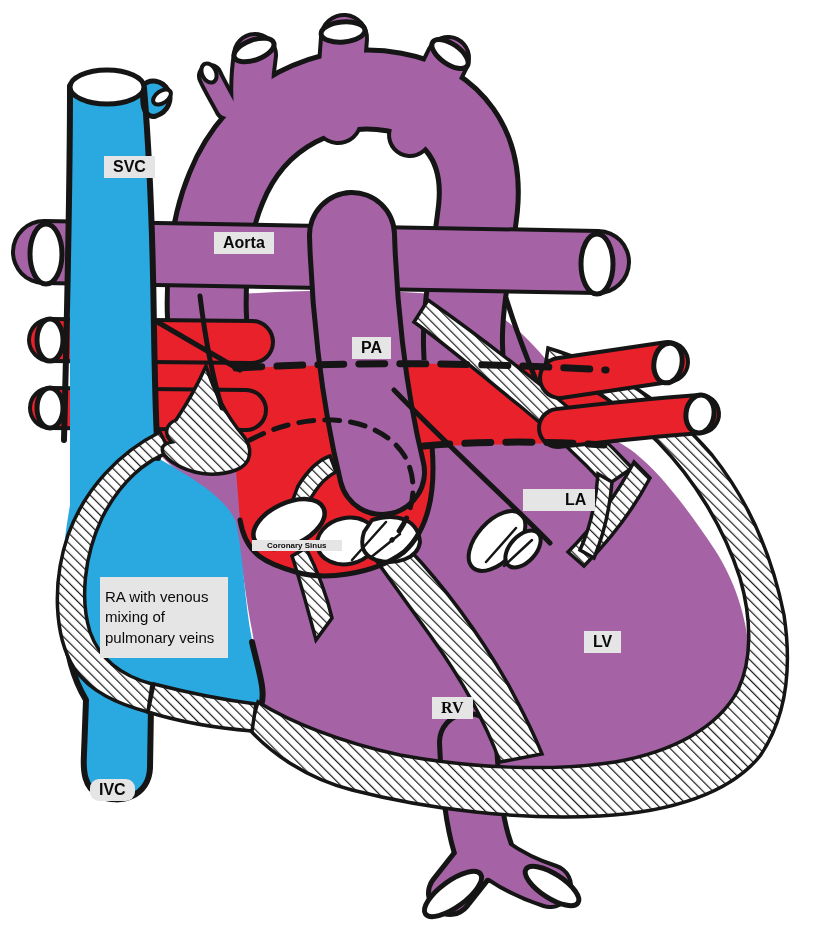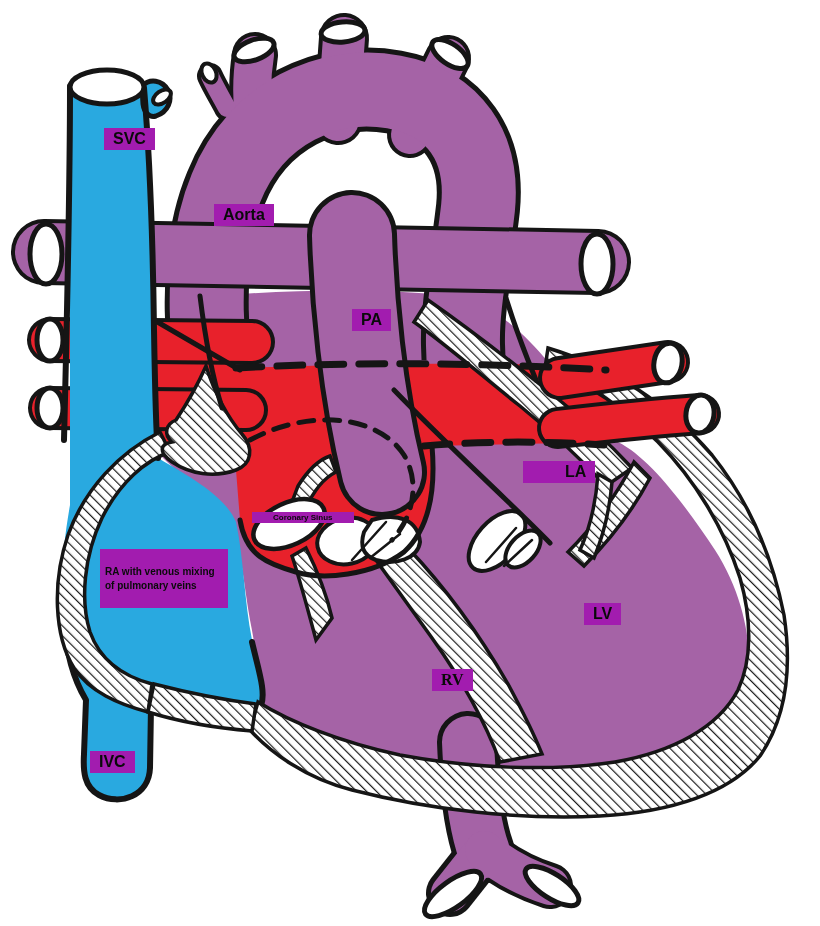--- a/index.html
+++ b/index.html
@@ -6,25 +6,25 @@
     --blue:#29A9E0; --purple:#A563A6; --red:#E8212B; --ink:#151515; --bg:#FFFFFF;
   }
   html,body{margin:0;padding:0;background:#fff;}
   #stage{position:relative;width:820px;height:926px;background:var(--bg);overflow:hidden;
          font-family:"Liberation Sans", sans-serif;}
   #art{position:absolute;inset:0;}
   .fill-purple{fill:var(--purple);} .fill-red{fill:var(--red);} .fill-blue{fill:var(--blue);}
   .fill-white{fill:#fff;} .fill-hatch{fill:url(#hatch);}
   .st-ink{stroke:var(--ink);} .st-purple{stroke:var(--purple);} .st-red{stroke:var(--red);}
   .nofill{fill:none;} .rc{stroke-linecap:round;stroke-linejoin:round;}
-  .lbl{position:absolute;background:#a21caf;color:#0a0a0a;font-weight:bold;font-size:16px;
-       line-height:1.15;padding:2px 9px;white-space:nowrap;}
-  .lbl-small{font-size:8px;font-weight:600;padding:1px 21px;}
-  .lbl-multi{font-weight:bold;font-size:10px;line-height:1.35;white-space:normal;
-             width:118px;padding:16px 5px;}
+  .lbl{position:absolute;background:#e5e5e5;color:#0a0a0a;font-weight:bold;font-size:16px;
+       line-height:1.15;padding:2px 9px;white-space:nowrap;margin-top:28px;}
+  .lbl-small{font-size:8px;font-weight:600;padding:1px 15px;}
+  .lbl-multi{font-weight:normal;font-size:15px;line-height:1.35;white-space:normal;
+             width:118px;padding:10px 5px;}
 </style>
 </head>
 <body>
 
 <div id="stage">
 <svg id="art" viewBox="0 0 820 926" xmlns="http://www.w3.org/2000/svg">
   <defs>
     <pattern id="hatch" patternUnits="userSpaceOnUse" width="7" height="7" patternTransform="rotate(-45)">
       <rect width="7" height="7" fill="#ffffff"></rect>
       <line x1="0" y1="0" x2="0" y2="7" stroke="#1a1a1a" stroke-width="2.4"></line>
@@ -159,14 +159,14 @@
 </svg>
 
   <div class="lbl" style="left:104px;top:128px;">SVC</div>
   <div class="lbl" style="left:214px;top:204px;text-align:center;">Aorta</div>
   <div class="lbl" style="left:352px;top:309px;">PA</div>
   <div class="lbl" style="left:523px;top:461px;padding-left:42px;">LA</div>
   <div class="lbl lbl-small" style="left:252px;top:512px;">Coronary Sinus</div>
   <div class="lbl lbl-multi" style="left:100px;top:549px;">RA with venous mixing of pulmonary veins</div>
   <div class="lbl" style="left:584px;top:603px;">LV</div>
   <div class="lbl" style="left:432px;top:669px;font-family:Liberation Serif, serif;">RV</div>
-  <div class="lbl" style="left:90px;top:751px;">IVC</div>
+  <div class="lbl" style="left:90px;top:751px;border-radius:9px;">IVC</div>
 </div>
 
 </body></html>

